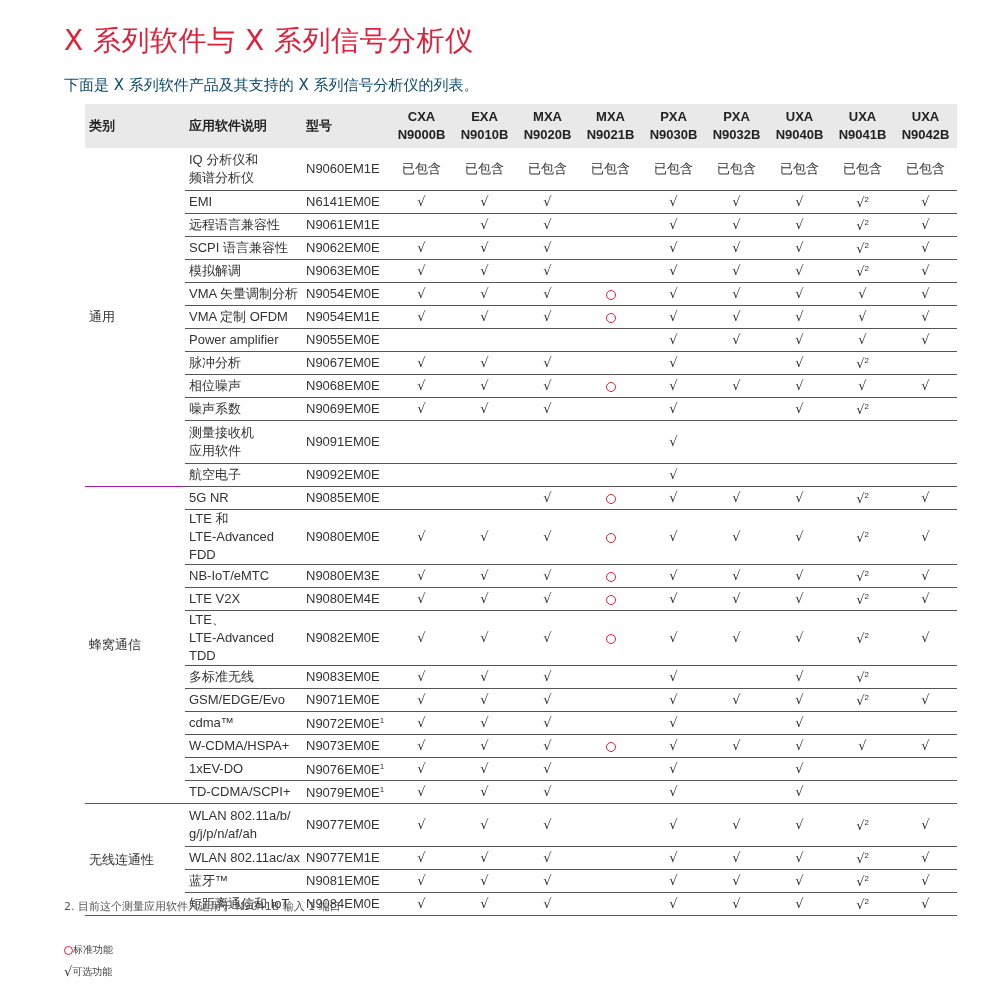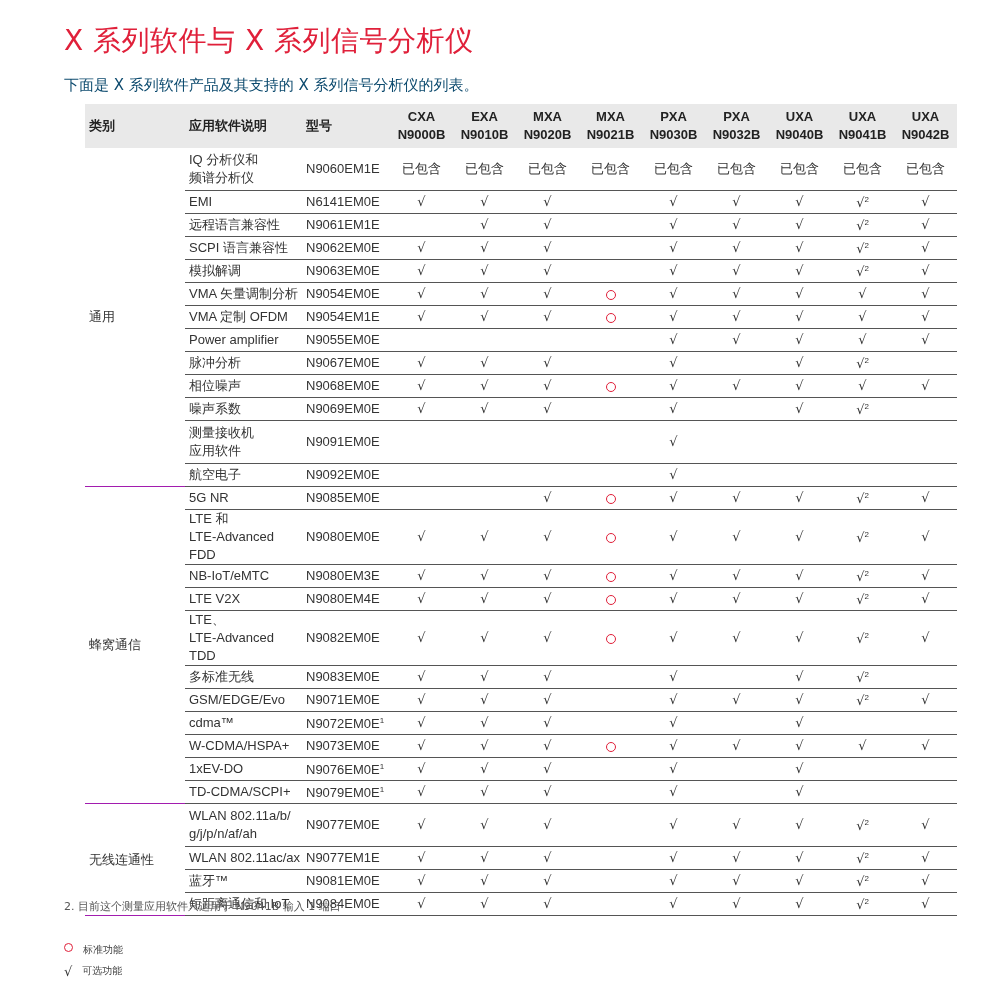--- a/index.html
+++ b/index.html
@@ -18,21 +18,21 @@
       border-bottom:1px solid #555; height:22px; line-height:18px; }
     table.matrix td.cat { text-align:left; padding-left:4px; border-bottom:1px solid #a21caf; }
     table.matrix td.app { text-align:left; padding-left:4px; }
     table.matrix td.model { text-align:left; padding-left:4px; }
     table.matrix tr.tall td { height:42px; }
     .circle { display:inline-block; width:8px; height:8px; border:1.5px solid #e0203a;
       border-radius:50%; vertical-align:middle; }
     .check { font-family:"DejaVu Sans", sans-serif; font-size:13px; color:#333; }
     sup { font-size:8px; }
     .notes { position:absolute; left:64px; top:898px; font-size:11px; color:#555; line-height:17px; }
-    .legend { position:absolute; left:64px; font-size:10px; color:#444; display:flex; align-items:flex-start; gap:10px; }
+    .legend { position:absolute; left:64px; font-size:10px; color:#444; display:flex; align-items:center; }
     .legend .circle { width:7px; height:7px; }
   </style>
 </head>
 <body>
 
 <h1 class="title">X 系列软件与 X 系列信号分析仪</h1>
 <p class="intro">下面是 X 系列软件产品及其支持的 X 系列信号分析仪的列表。</p>
 
 <table class="matrix">
   <colgroup>

